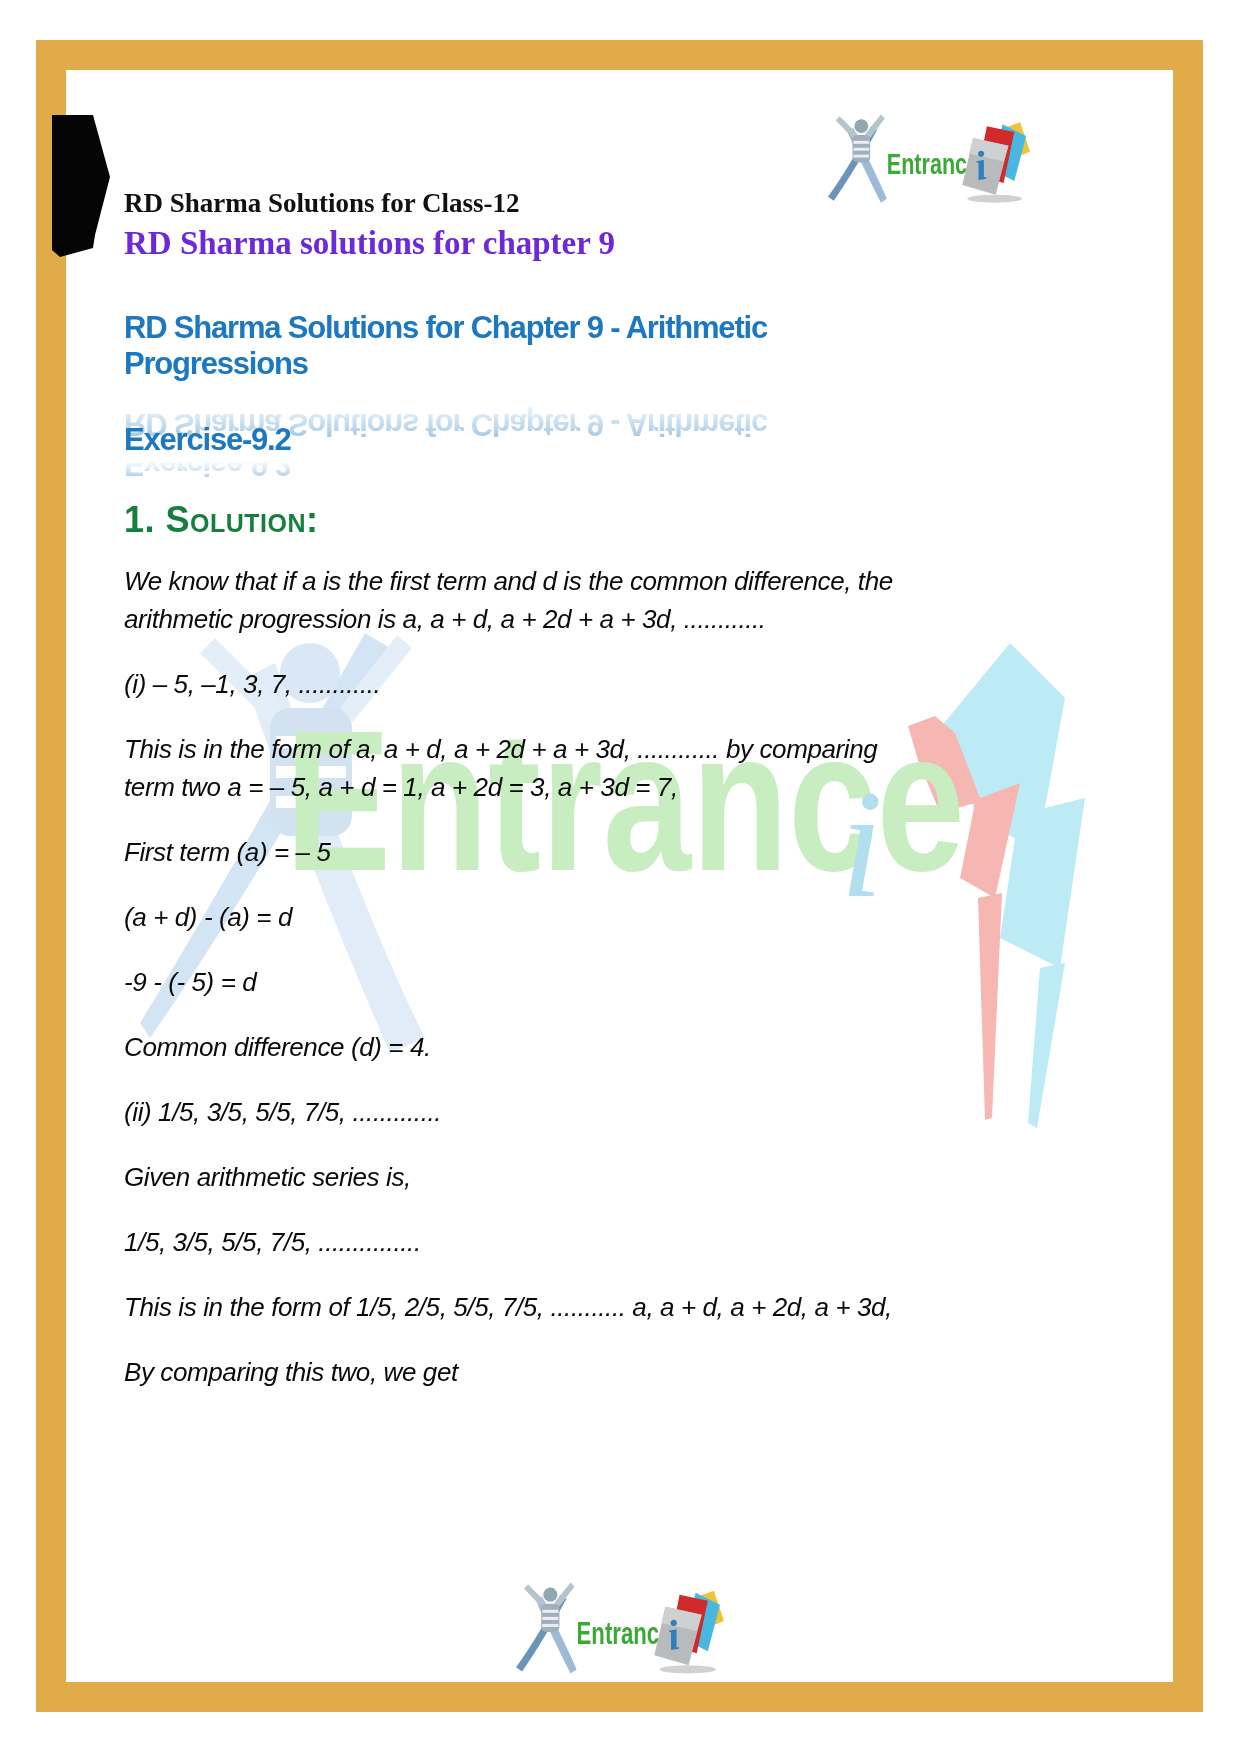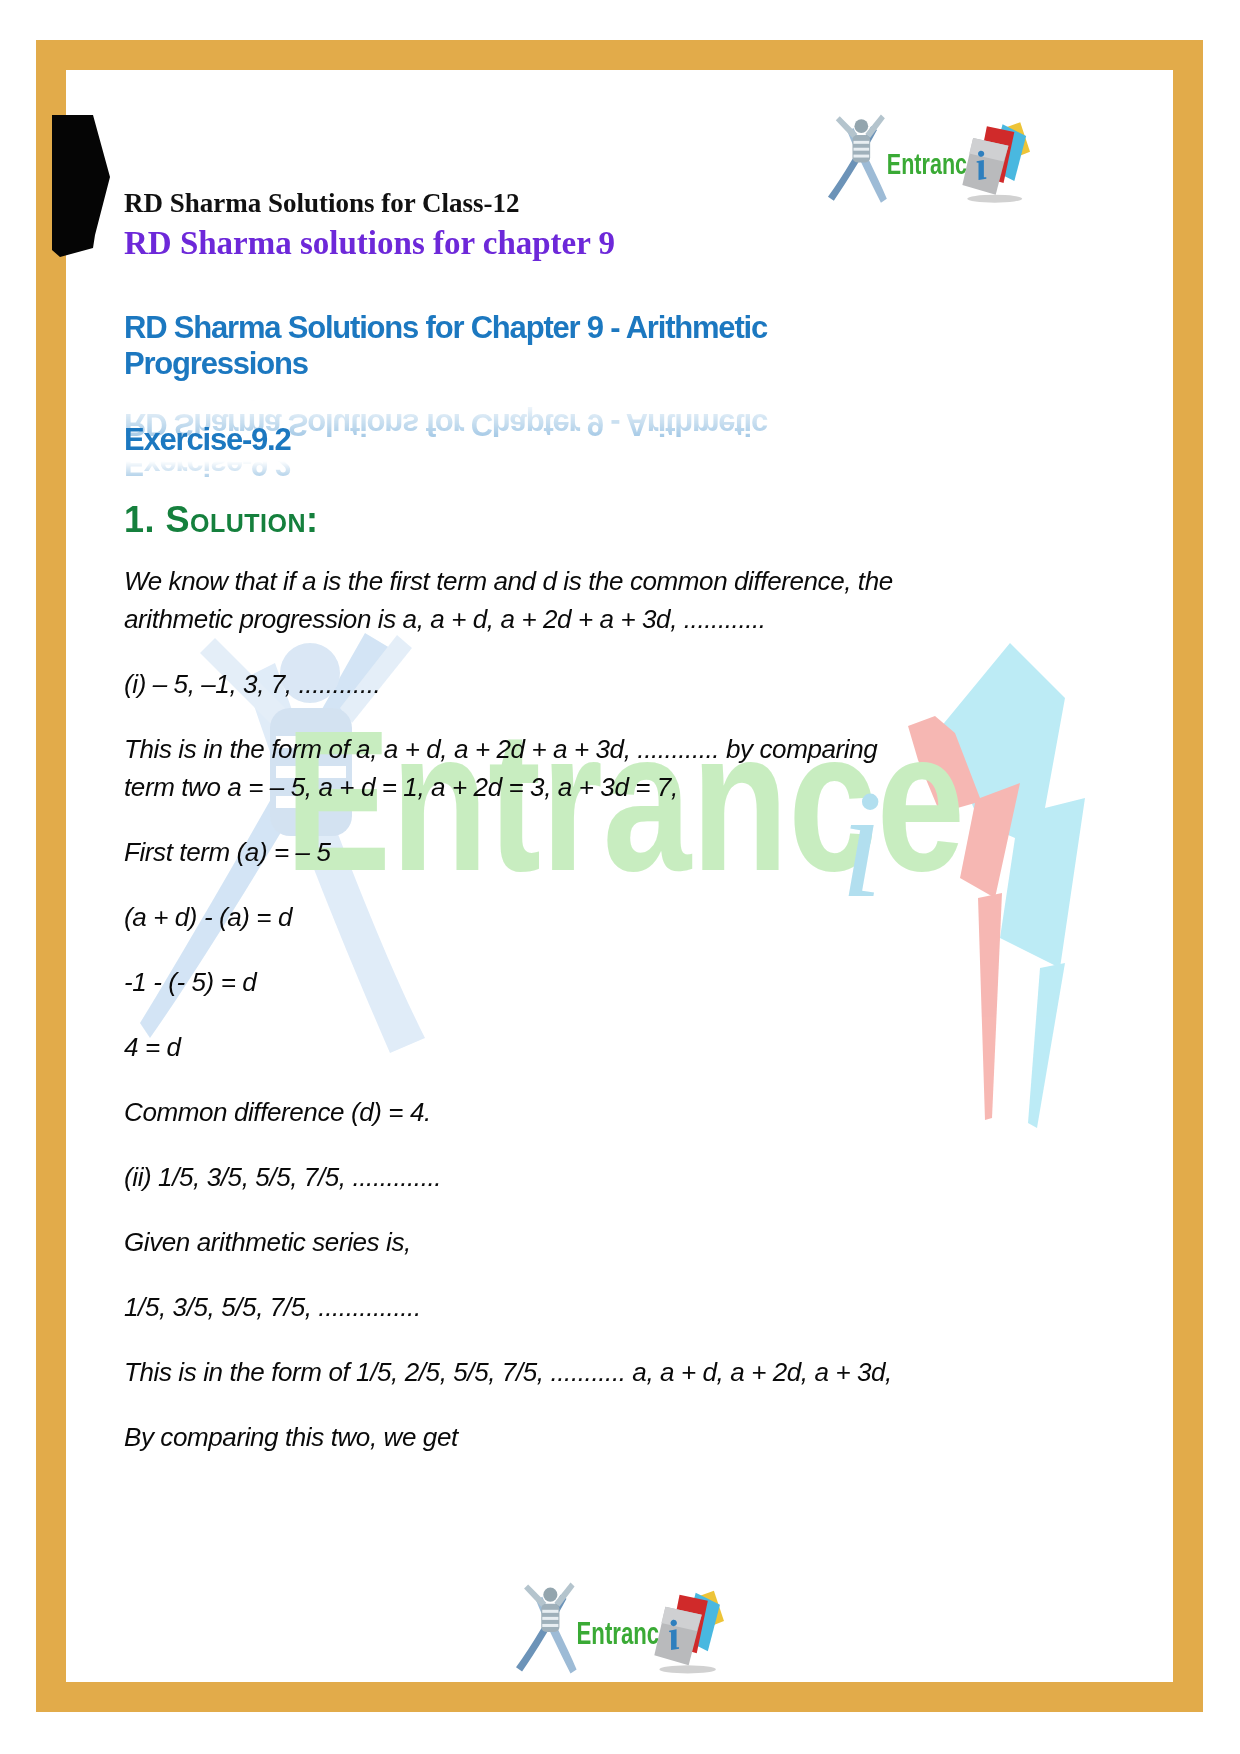--- a/index.html
+++ b/index.html
@@ -115,22 +115,21 @@
     <p class="sol-label">1. Solution:</p>
 
     <div class="body-text">
       <p class="para">We know that if a is the first term and d is the common difference, the
 arithmetic progression is a, a + d, a + 2d + a + 3d, ............</p>
       <p class="para">(i) – 5, –1, 3, 7, ............</p>
       <p class="para">This is in the form of a, a + d, a + 2d + a + 3d, ............ by comparing
 term two a = – 5, a + d = 1, a + 2d = 3, a + 3d = 7,</p>
       <p class="para">First term (a) = – 5</p>
       <p class="para">(a + d) - (a) = d</p>
-      <p class="para">-1 - (- 5) = d</p>
-      <p class="para">4 = d</p>
+      <p class="para">-9 - (- 5) = d</p>
       <p class="para">Common difference (d) = 4.</p>
       <p class="para">(ii) 1/5, 3/5, 5/5, 7/5, .............</p>
       <p class="para">Given arithmetic series is,</p>
       <p class="para">1/5, 3/5, 5/5, 7/5, ...............</p>
       <p class="para">This is in the form of 1/5, 2/5, 5/5, 7/5, ........... a, a + d, a + 2d, a + 3d,</p>
       <p class="para">By comparing this two, we get</p>
     </div>
   </div>
 
   <div class="logo logo-bottom">

